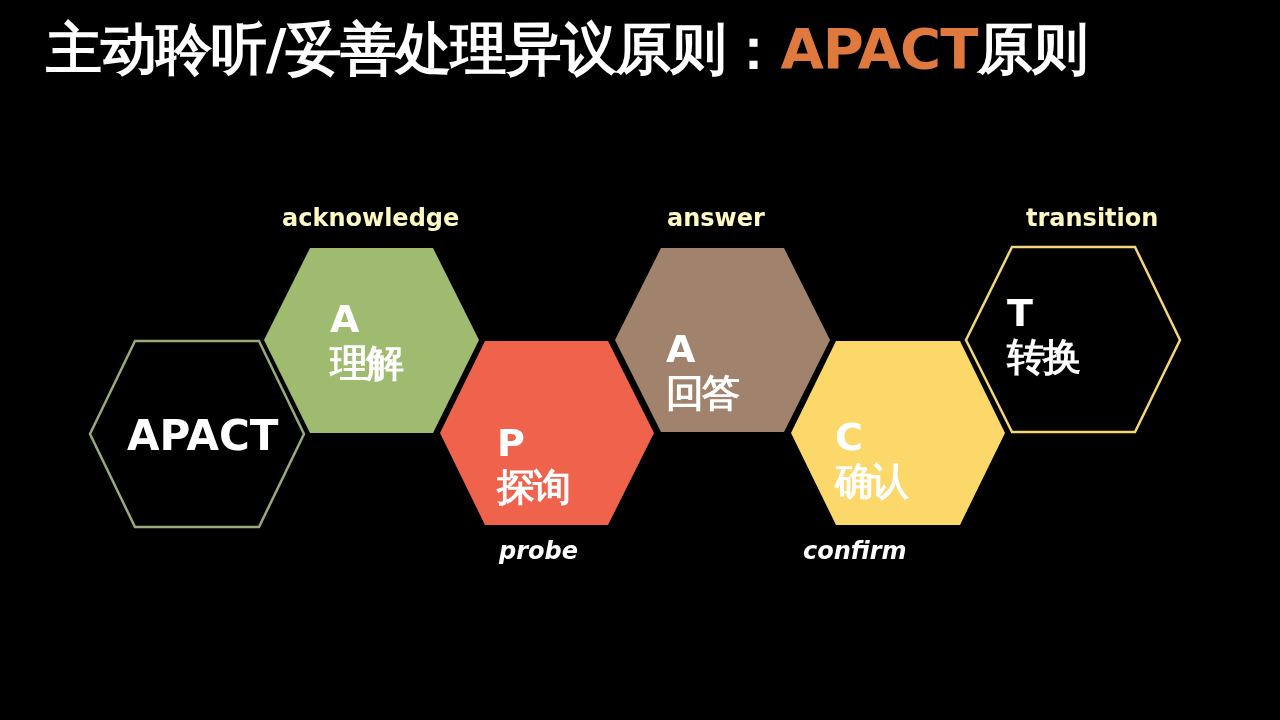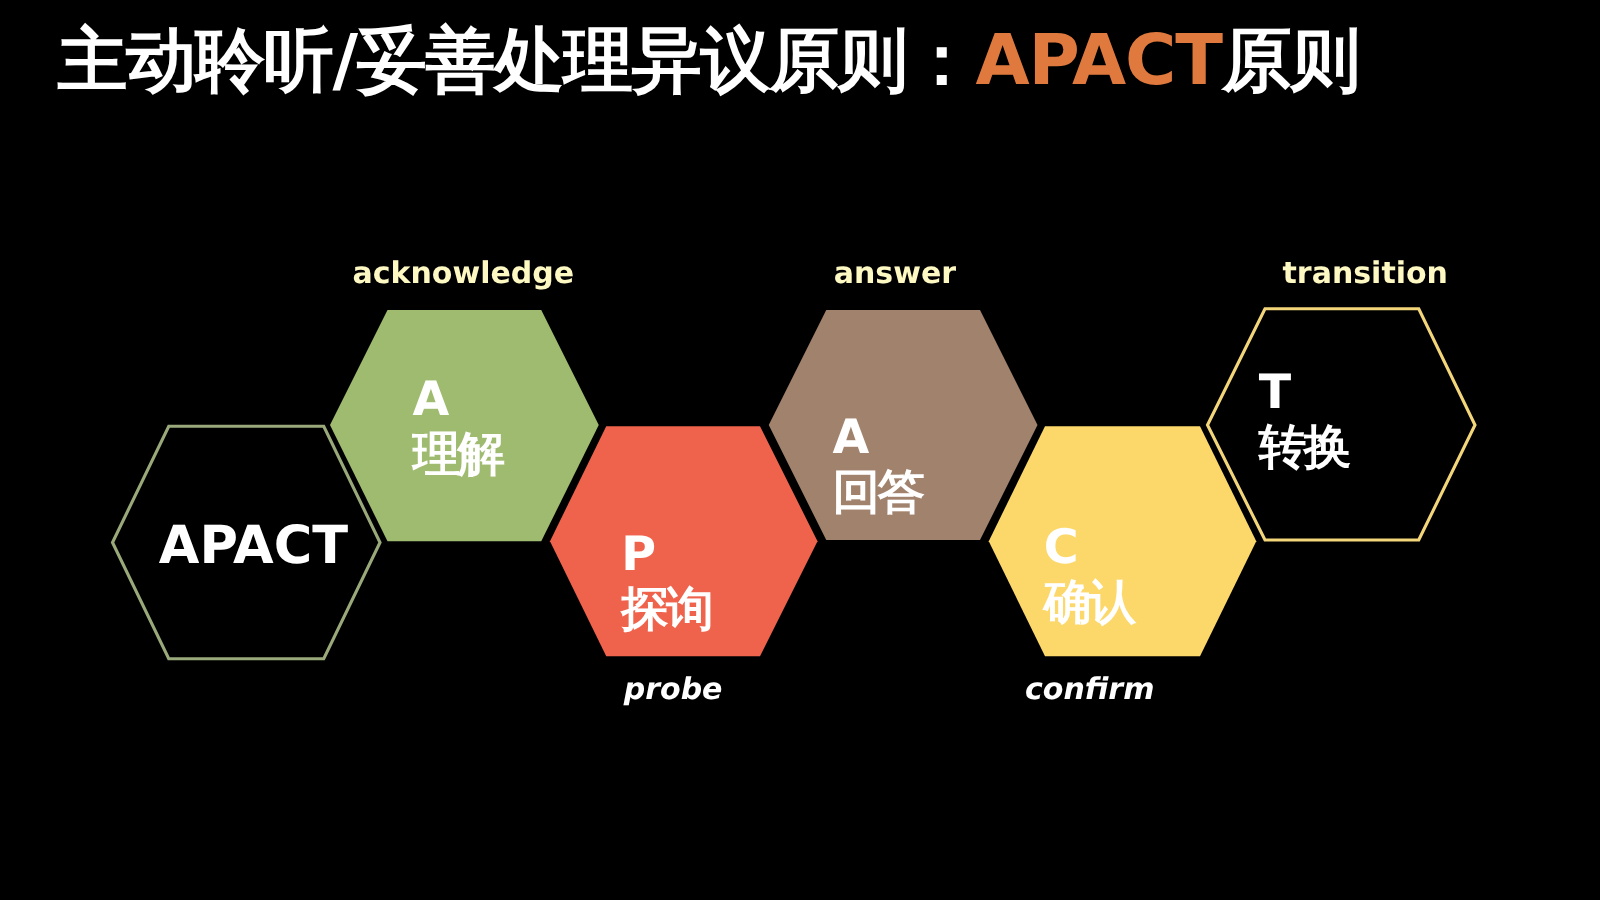--- a/index.html
+++ b/index.html
@@ -58,19 +58,19 @@
 <div class="lbl" style="left:667px; top:204px;">answer</div>
 <div class="hex-text" style="left:666px; top:328px;">
   <span class="letter">A</span>
   <span class="cn">回答</span>
 </div>
 
 <div class="hex-text" style="left:835px; top:416px;">
   <span class="letter">C</span>
   <span class="cn">确认</span>
 </div>
-<div class="caption" style="left:820px; top:537px;">confirm</div>
+<div class="caption" style="left:803px; top:537px;">confirm</div>
 
 <div class="lbl" style="left:1010px; top:204px;margin-left:16px;">transition</div>
 <div class="hex-text" style="left:1007px; top:292px;">
   <span class="letter">T</span>
   <span class="cn">转换</span>
 </div>
 
 </body></html>

